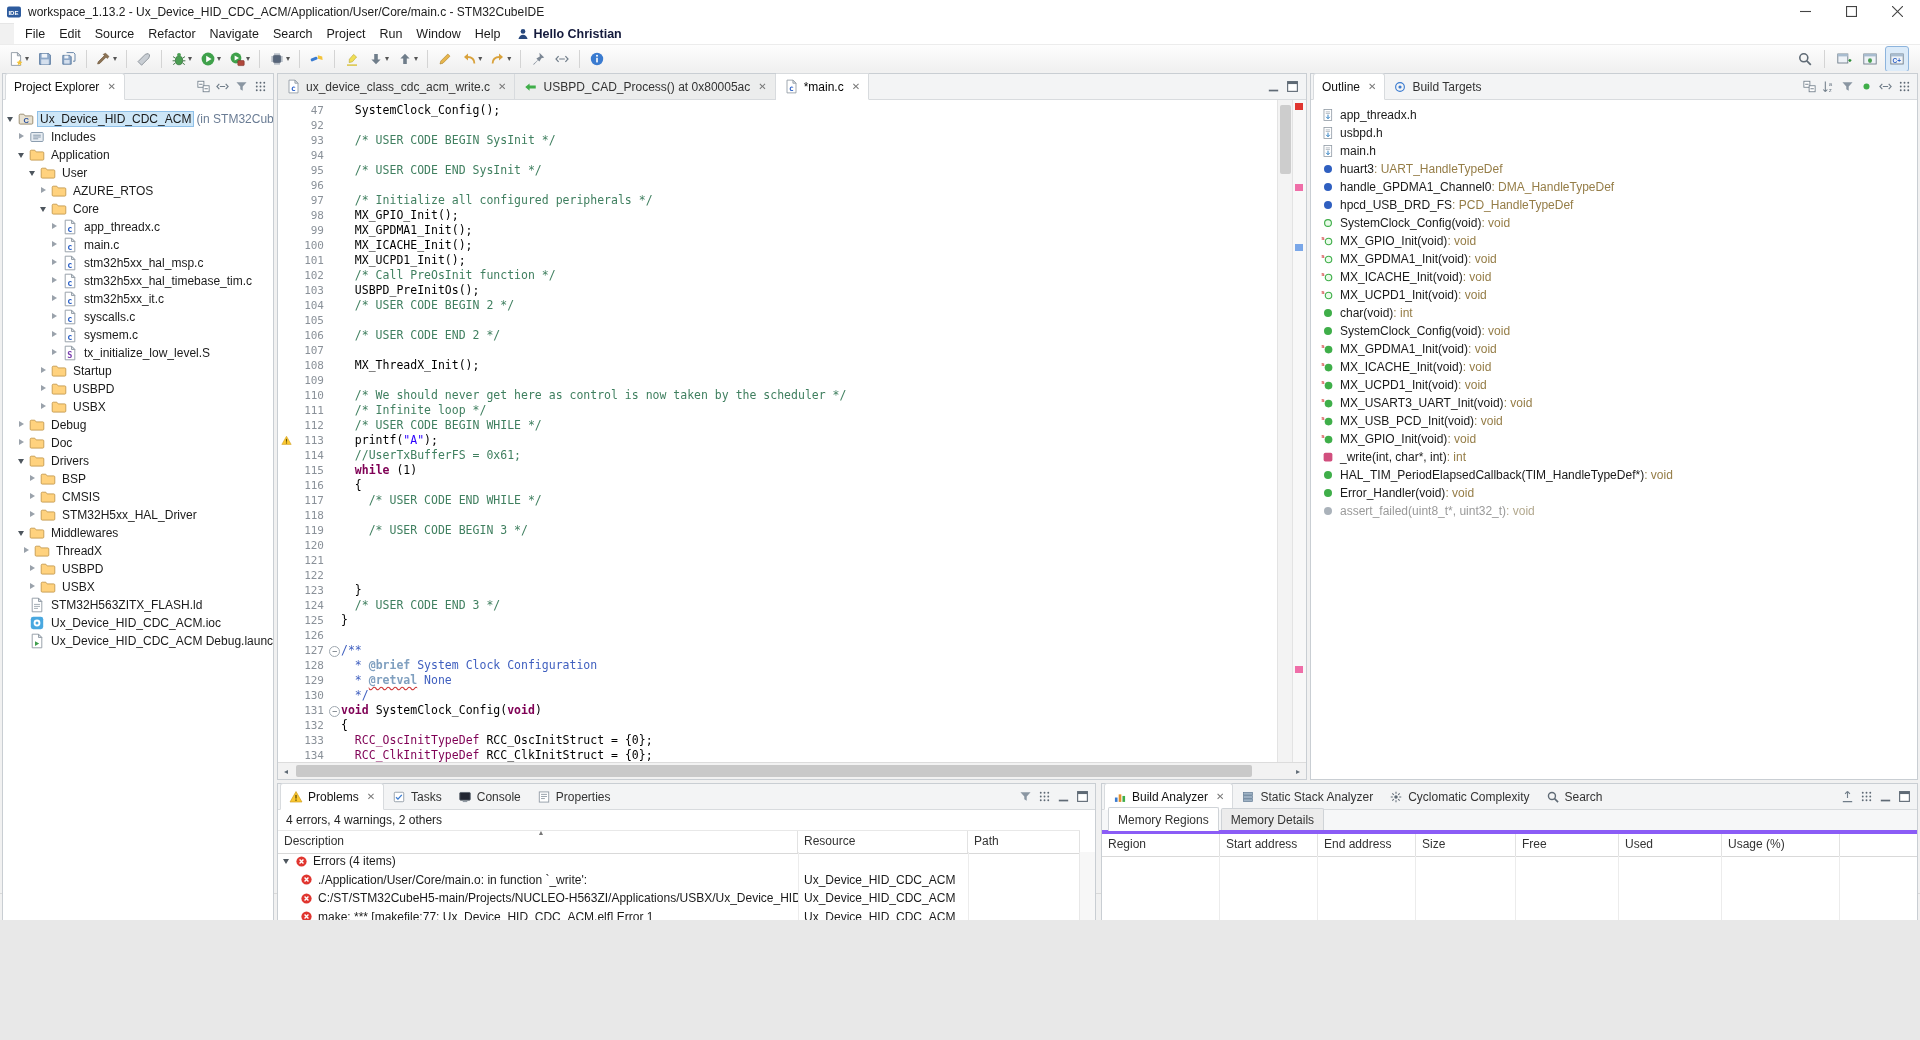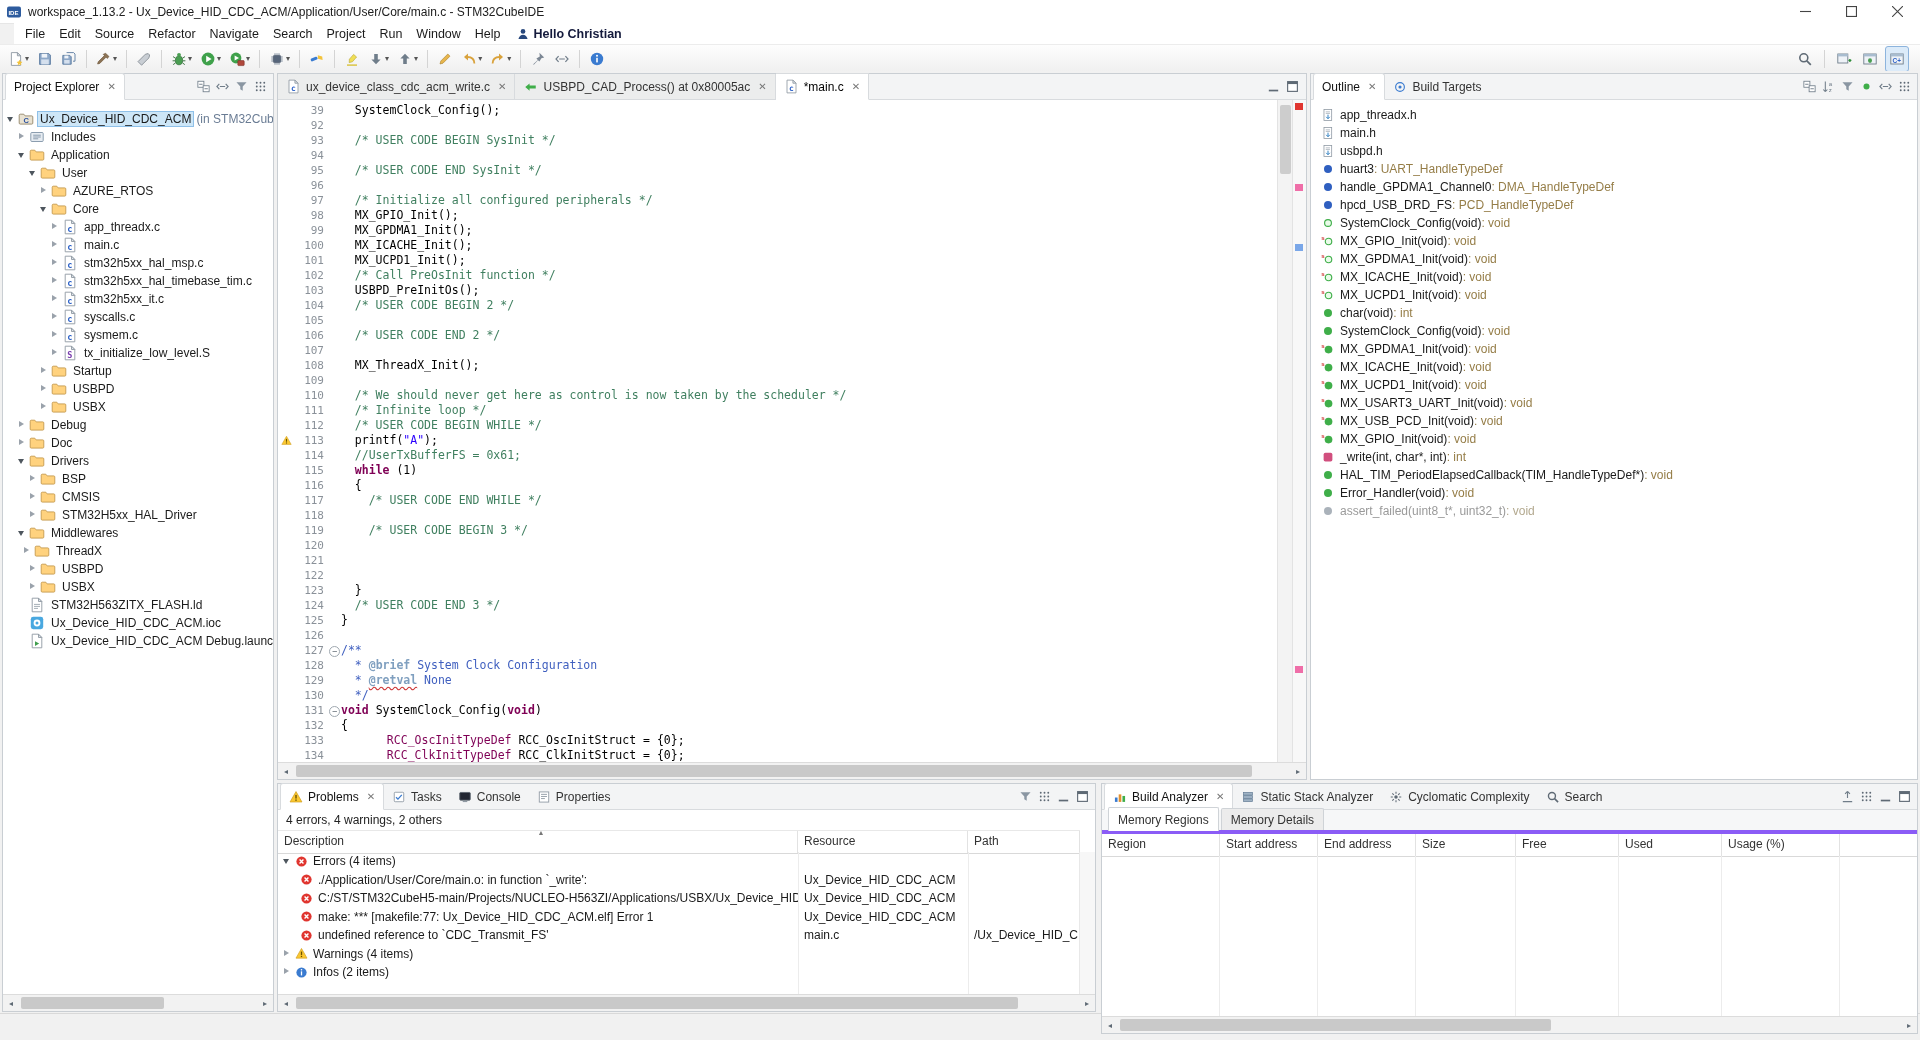--- a/index.html
+++ b/index.html
@@ -1,16 +1,16 @@
 <!DOCTYPE html>
 <html><head>
 <meta charset="utf-8">
 <style>
   html,body{margin:0;padding:0;background:#e8e8e8;font-family:"Liberation Sans",sans-serif;}
-  #app{position:relative;width:1920px;height:1040px;overflow:hidden;background:#f1f1f1;font-size:12px;color:#1a1a1a;}
+  #app{position:relative;width:1920px;height:920px;overflow:hidden;background:#f1f1f1;font-size:12px;color:#1a1a1a;}
   .ic{display:inline-block;width:16px;height:16px;flex:none;}
   .ic svg{width:100%;height:100%;display:block;}
 
   
   .titlebar{position:absolute;top:0;left:0;right:0;height:23px;background:#fff;border-bottom:1px solid #e6e6e6;display:flex;align-items:center;padding-left:6px;gap:6px;}
   .titlebar .title{font-size:12px;color:#202020;white-space:nowrap;}
   .winbtns{margin-left:auto;display:flex;height:100%;}
   .wb{width:46px;display:flex;align-items:center;justify-content:center;}
   .wb svg{width:11px;height:11px;}
 
@@ -76,21 +76,21 @@
   .annc svg{width:11px;height:11px;}
   .lnum{width:30px;flex:none;text-align:right;color:#8a9199;font-size:11px;padding-right:4px;}
   .foldc{width:13px;flex:none;position:relative;}
   .foldc.hasfold::before{content:"−";position:absolute;left:1px;top:2.5px;width:9px;height:9px;border:1px solid #9fa8b0;border-radius:50%;background:#fff;color:#5c6670;font-size:8.5px;line-height:8.5px;text-align:center;}
   .ltext{flex:1;}
   .tk-p{color:#000;}
   .tk-c{color:#3F7F5F;}
   .tk-d{color:#3F5FBF;}
   .tk-k{color:#7F0055;font-weight:bold;}
   .tk-s{color:#2A00FF;}
-  .tk-t{color:#7F0055;margin-left:32px;}
+  .tk-t{color:#7F0055;}
   .tk-g{color:#7F9FBF;font-weight:bold;}
   .tk-g2{color:#7F9FBF;font-weight:bold;text-decoration:underline wavy #cc3333;text-underline-offset:2px;}
   .vsb{position:absolute;right:13px;top:0;bottom:0;width:15px;background:#f3f3f3;border-left:1px solid #e3e3e3;}
   .vsb .vthumb{position:absolute;left:2px;right:2px;background:#cdcdcd;border-radius:2px;}
   .ruler{position:absolute;right:0;top:0;bottom:0;width:13px;background:#f8f8f8;border-left:1px solid #e3e3e3;}
   .rmark{position:absolute;left:2px;width:8px;height:7px;display:block;}
 
   
   .hsb{position:absolute;left:0;right:0;bottom:0;height:17px;background:#f2f2f2;border-top:1px solid #dcdcdc;display:flex;align-items:center;box-sizing:border-box;}
   .arr{width:16px;text-align:center;font-size:8px;color:#5f6a75;flex:none;}
@@ -790,21 +790,21 @@
             <span class="ic">
               <svg viewBox="0 0 16 16">
                 <rect x="2.8" y="2.8" width="10.4" height="10.4" fill="#fff" stroke="#5f6a75" stroke-width="1.2"></rect>
                 <rect x="2.8" y="2.8" width="10.4" height="2.6" fill="#5f6a75"></rect>
               </svg>
             </span>
           </span>
         </div>
       <div class="edbody">
         <div class="codearea" id="code">
-            <div class="cl"><span class="annc"></span><span class="lnum">39</span><span class="foldc"></span><span class="ltext"><span class="tk-p">  SystemClock_Config();</span></span></div>
+            <div class="cl"><span class="annc"></span><span class="lnum">47</span><span class="foldc"></span><span class="ltext"><span class="tk-p">  SystemClock_Config();</span></span></div>
             <div class="cl"><span class="annc"></span><span class="lnum">92</span><span class="foldc"></span><span class="ltext"></span></div>
             <div class="cl"><span class="annc"></span><span class="lnum">93</span><span class="foldc"></span><span class="ltext"><span class="tk-c">  /* USER CODE BEGIN SysInit */</span></span></div>
             <div class="cl"><span class="annc"></span><span class="lnum">94</span><span class="foldc"></span><span class="ltext"></span></div>
             <div class="cl"><span class="annc"></span><span class="lnum">95</span><span class="foldc"></span><span class="ltext"><span class="tk-c">  /* USER CODE END SysInit */</span></span></div>
             <div class="cl"><span class="annc"></span><span class="lnum">96</span><span class="foldc"></span><span class="ltext"></span></div>
             <div class="cl"><span class="annc"></span><span class="lnum">97</span><span class="foldc"></span><span class="ltext"><span class="tk-c">  /* Initialize all configured peripherals */</span></span></div>
             <div class="cl"><span class="annc"></span><span class="lnum">98</span><span class="foldc"></span><span class="ltext"><span class="tk-p">  MX_GPIO_Init();</span></span></div>
             <div class="cl"><span class="annc"></span><span class="lnum">99</span><span class="foldc"></span><span class="ltext"><span class="tk-p">  MX_GPDMA1_Init();</span></span></div>
             <div class="cl"><span class="annc"></span><span class="lnum">100</span><span class="foldc"></span><span class="ltext"><span class="tk-p">  MX_ICACHE_Init();</span></span></div>
             <div class="cl"><span class="annc"></span><span class="lnum">101</span><span class="foldc"></span><span class="ltext"><span class="tk-p">  MX_UCPD1_Init();</span></span></div>
@@ -940,31 +940,31 @@
             <span class="oname">app_threadx.h</span>
           </div>
           <div class="orow">
             <span class="ic">
               <svg viewBox="0 0 16 16">
                 <rect x="3.4" y="1.8" width="8.8" height="12.4" fill="#fff" stroke="#8f99a3" stroke-width=".9"></rect>
                 <path d="M5.4 4.4h4.8M5.4 6.2h4.8" stroke="#9aa5af" stroke-width=".8" fill="none"></path>
                 <path d="M8 7.6v4.6M8 12.2l-2.1-2.1M8 12.2l2.1-2.1" stroke="#2e7fc2" stroke-width="1.1" fill="none"></path>
               </svg>
             </span>
-            <span class="oname">main.h</span>
+            <span class="oname">usbpd.h</span>
           </div>
           <div class="orow">
             <span class="ic">
               <svg viewBox="0 0 16 16">
                 <rect x="3.4" y="1.8" width="8.8" height="12.4" fill="#fff" stroke="#8f99a3" stroke-width=".9"></rect>
                 <path d="M5.4 4.4h4.8M5.4 6.2h4.8" stroke="#9aa5af" stroke-width=".8" fill="none"></path>
                 <path d="M8 7.6v4.6M8 12.2l-2.1-2.1M8 12.2l2.1-2.1" stroke="#2e7fc2" stroke-width="1.1" fill="none"></path>
               </svg>
             </span>
-            <span class="oname">usbpd.h</span>
+            <span class="oname">main.h</span>
           </div>
           <div class="orow">
             <span class="ic">
               <svg viewBox="0 0 16 16">
                 <circle cx="8" cy="8" r="4.6" fill="#2f5fc0"></circle>
               </svg>
             </span>
             <span class="oname">huart3</span>
             <span class="otype"> : UART_HandleTypeDef</span>
           </div>

